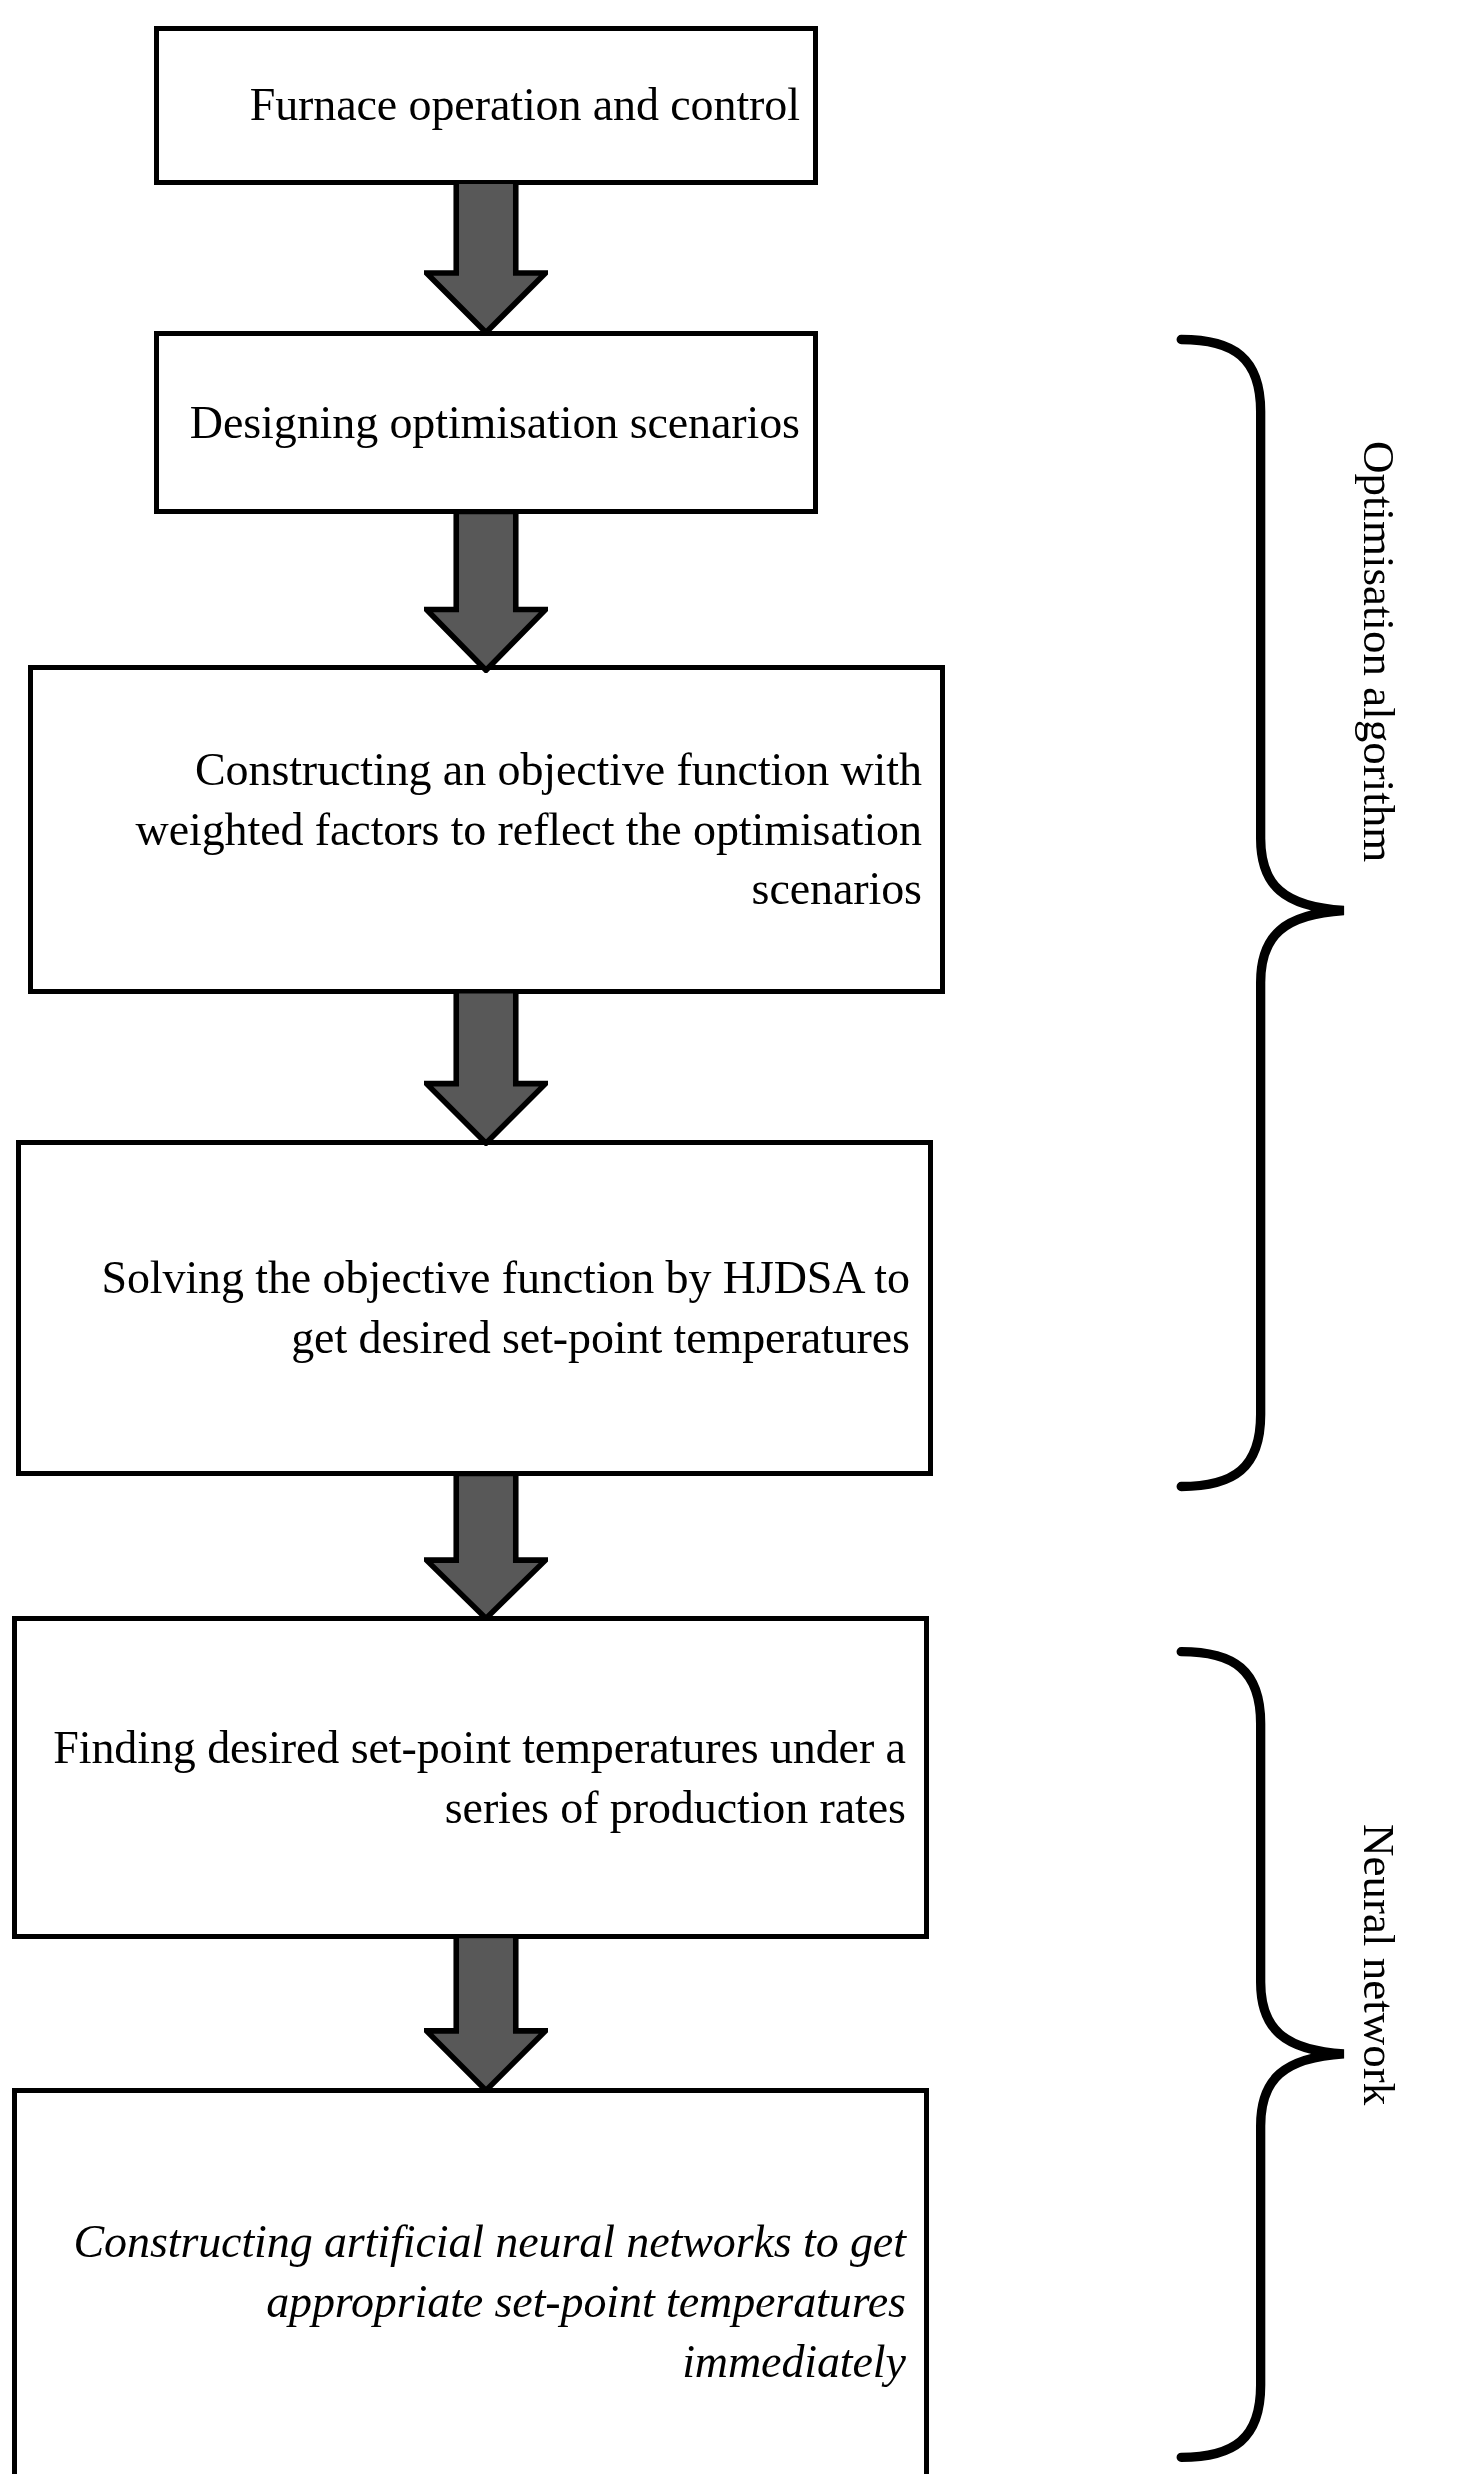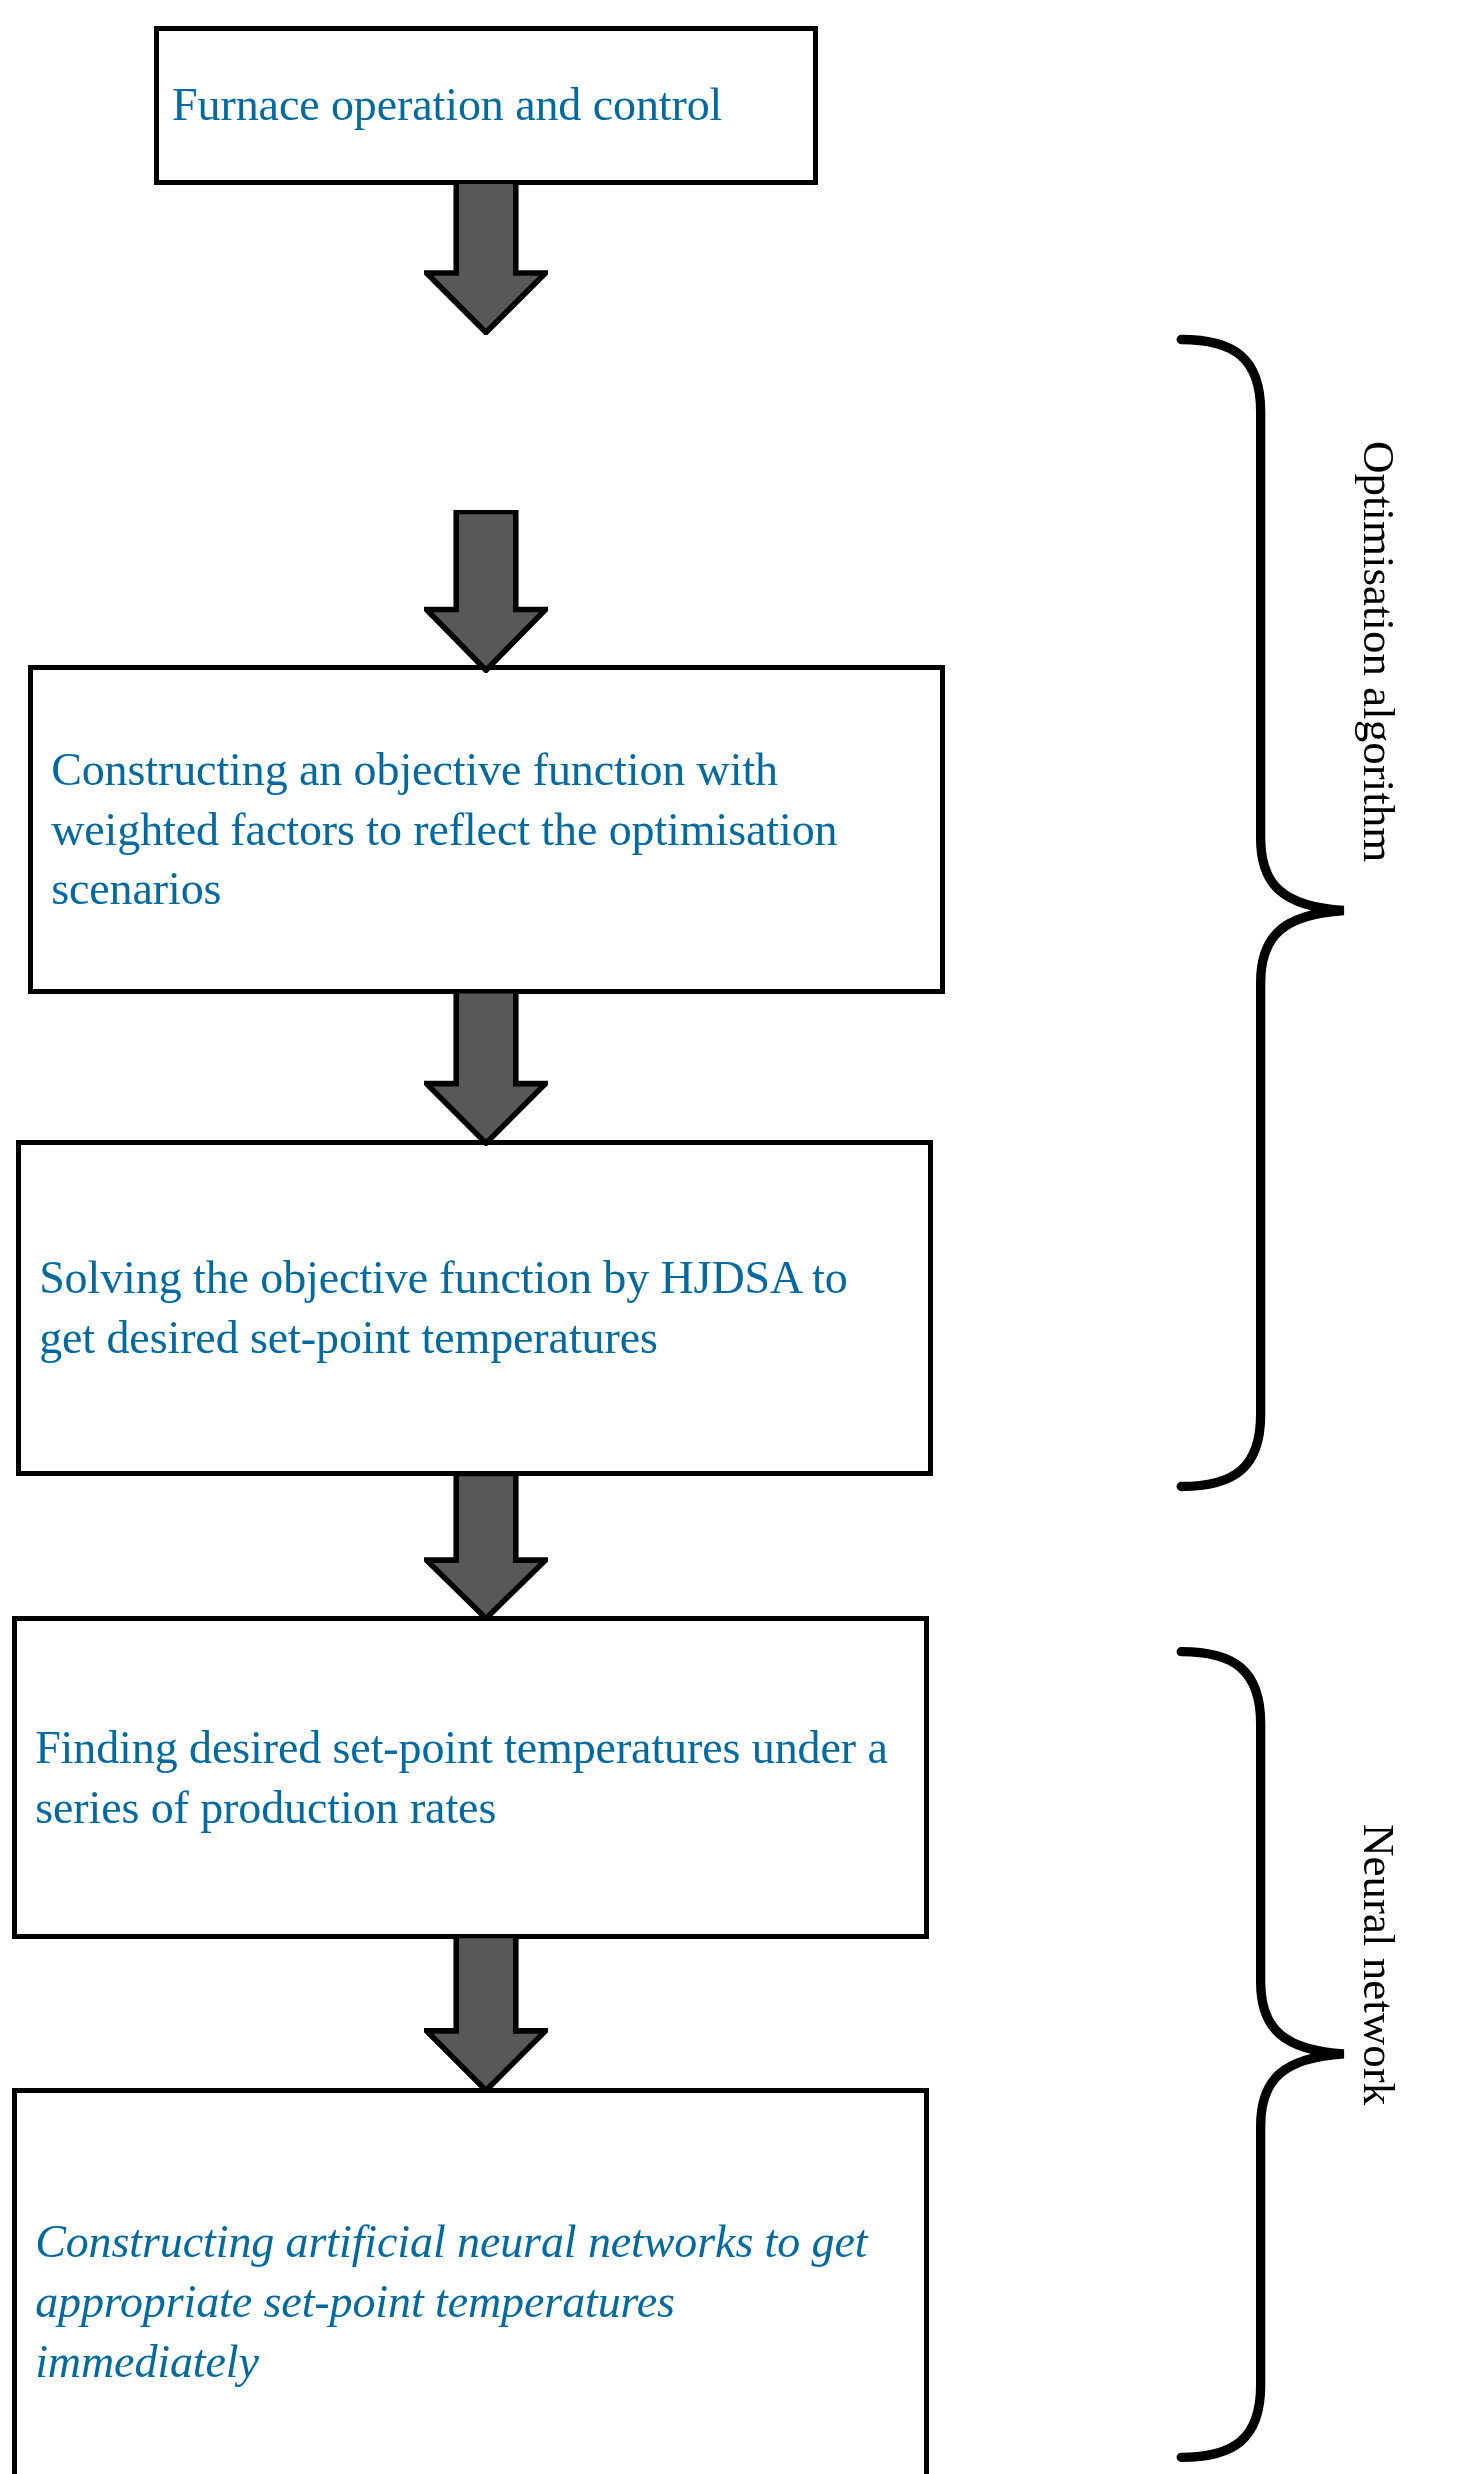--- a/index.html
+++ b/index.html
@@ -4,22 +4,22 @@
 <style>
   html,body{margin:0;padding:0;background:#ffffff;}
   body{width:1482px;height:2475px;position:relative;overflow:hidden;
        font-family:"Liberation Serif","DejaVu Serif",serif;}
 
   .stage{position:absolute;left:0;top:0;width:1482px;height:2475px;}
 
   .node{position:absolute;box-sizing:border-box;
         border:5.6px solid #000000;background:#ffffff;
         display:flex;align-items:center;justify-content:center;}
-  .node .txt{display:block;width:96%;text-align:left;
-             font-size:46px;line-height:1.30;color:#0369a1;
+  .node .txt{display:block;width:96%;text-align:right;
+             font-size:46px;line-height:1.30;color:#000000;
              letter-spacing:-0.1px;}
 
   
   #node-1{left:154px;top:25.5px;width:664px;height:159px;}
   #node-2{left:154px;top:331px;width:664px;height:183px;}
   #node-3{left:28px;top:665px;width:917px;height:329px;font-family:Liberation Serif, serif;}
   #node-4{left:16px;top:1140px;width:917px;height:336px;}
   #node-5{left:12px;top:1616px;width:917px;height:323px;}
   #node-6{left:12px;top:2088px;width:917px;height:428px;font-style:italic;}
 
@@ -39,20 +39,23 @@
 </style>
 </head>
 <body>
 
 <div class="stage">
 
   <div class="node" id="node-1">
     <span class="txt">Furnace operation and control</span>
   </div>
 
+  <div class="node" id="node-2">
+    <span class="txt">Designing optimisation scenarios</span>
+  </div>
 
   <div class="node" id="node-3">
     <span class="txt">Constructing an objective function with weighted factors to reflect the optimisation scenarios</span>
   </div>
 
   <div class="node" id="node-4">
     <span class="txt">Solving the objective function by HJDSA to get desired set-point temperatures</span>
   </div>
 
   <div class="node" id="node-5">

